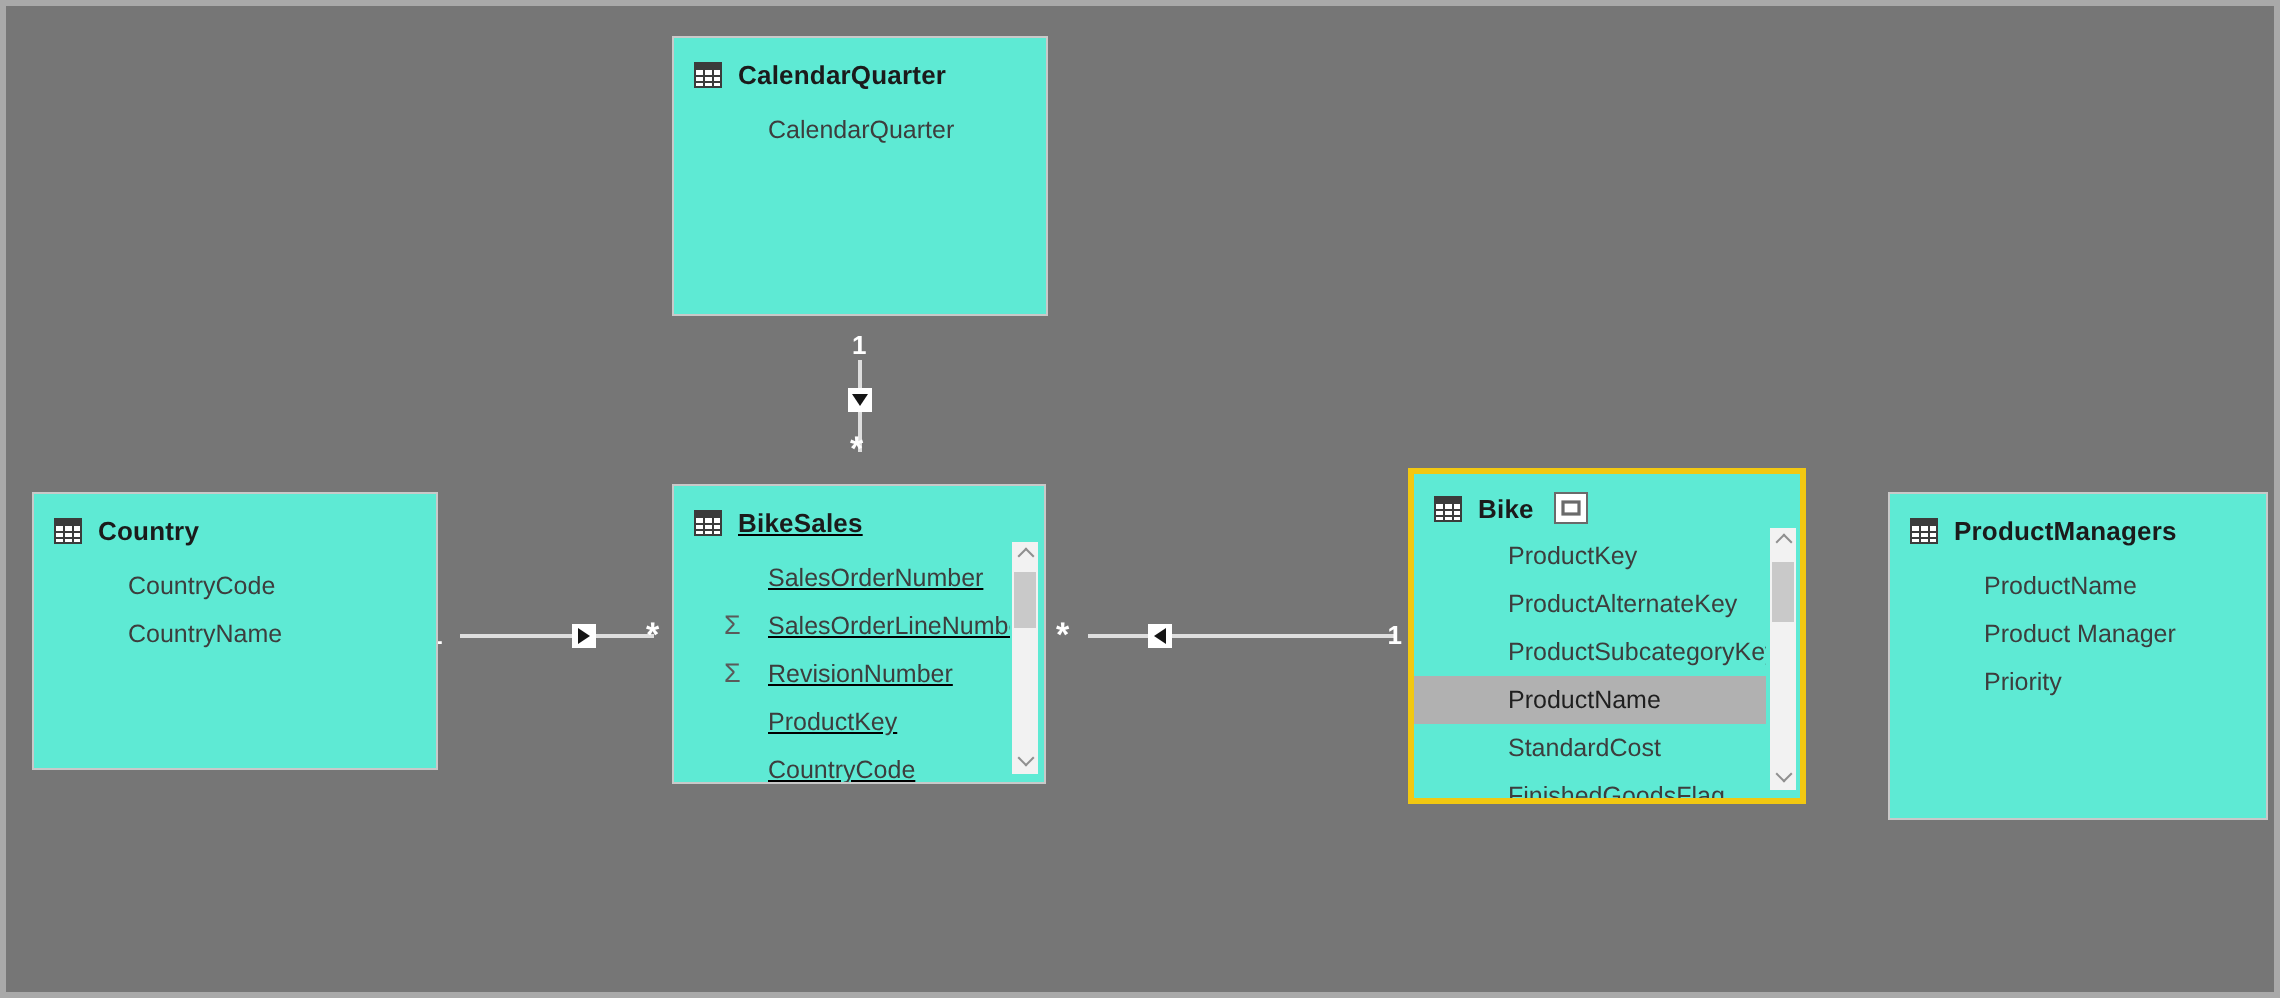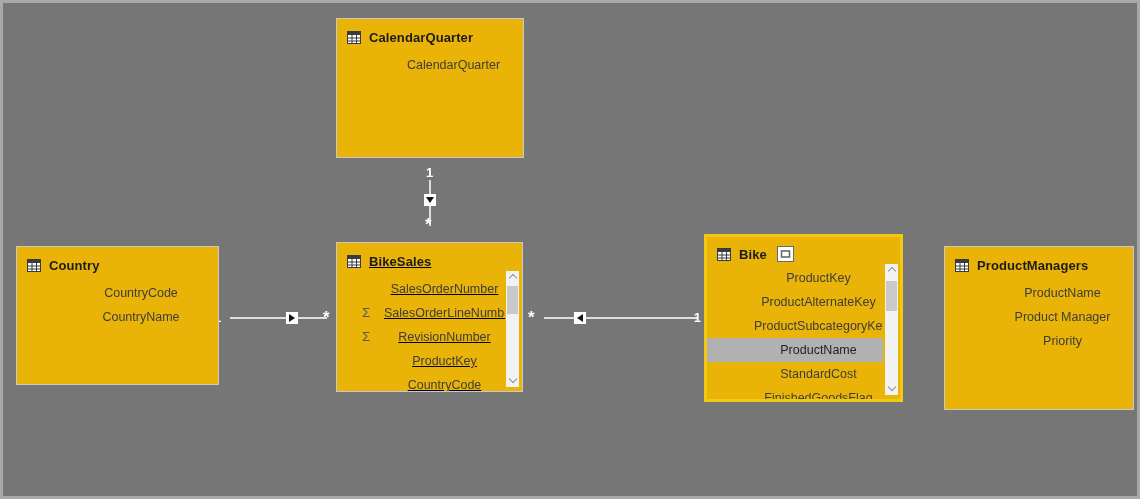--- a/index.html
+++ b/index.html
@@ -5,22 +5,22 @@
   html,body { margin:0; padding:0; }
   body {
     position:relative; width:1140px; height:499px; overflow:hidden;
     background:#a9a9a9; font-family:"Liberation Sans", sans-serif;
     -webkit-font-smoothing:antialiased;
   }
   .canvas { position:absolute; left:3px; top:3px; width:1134px; height:493px; background:#767676; }
 
   
   .card {
-    position:absolute; box-sizing:border-box; background:#eab308;
-    border:1px solid #c9c9c9; overflow:hidden;text-align:center;
+    position:absolute; box-sizing:border-box; background:#5eead4;
+    border:1px solid #c9c9c9; overflow:hidden;
   }
   .card.cq       { left:336px; top:18px;  width:188px; height:140px; }
   .card.country  { left:16px;  top:246px; width:203px; height:139px; }
   .card.bikesales{ left:336px; top:242px; width:187px; height:150px;text-decoration:underline; }
   .card.bike     { left:704px; top:234px; width:199px; height:168px; border:3px solid #F2C811; }
   .card.pm       { left:944px; top:246px; width:190px; height:164px; }
 
   .card-header { display:flex; align-items:center; gap:8px; padding:8px 0 0 10px; height:20px; }
   .bike .card-header { padding-top:7px; }
   .table-name { font-weight:bold; font-size:13px; color:#1b1b1b; letter-spacing:.1px; }

